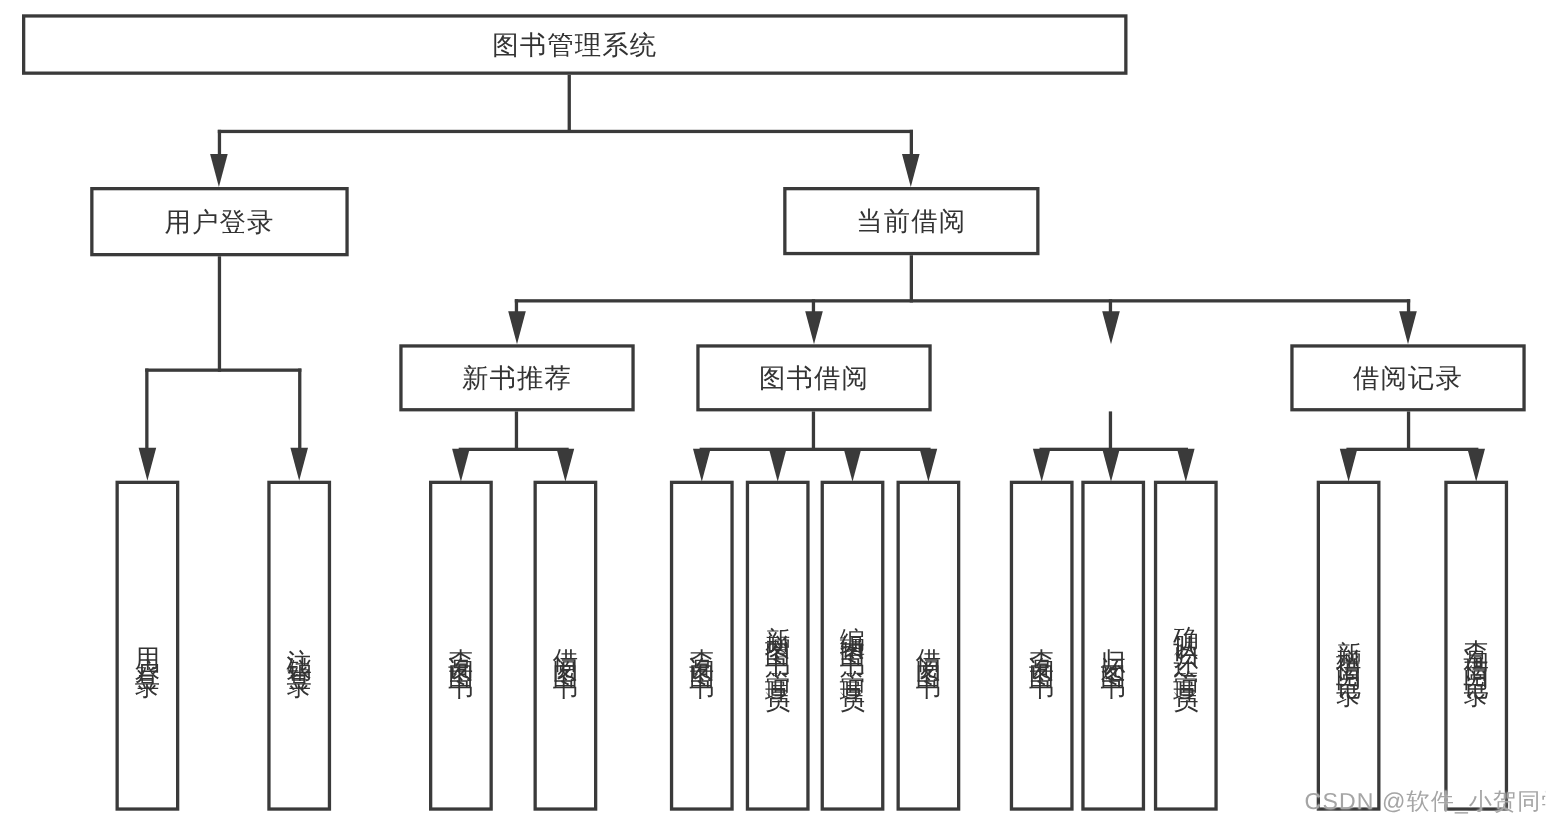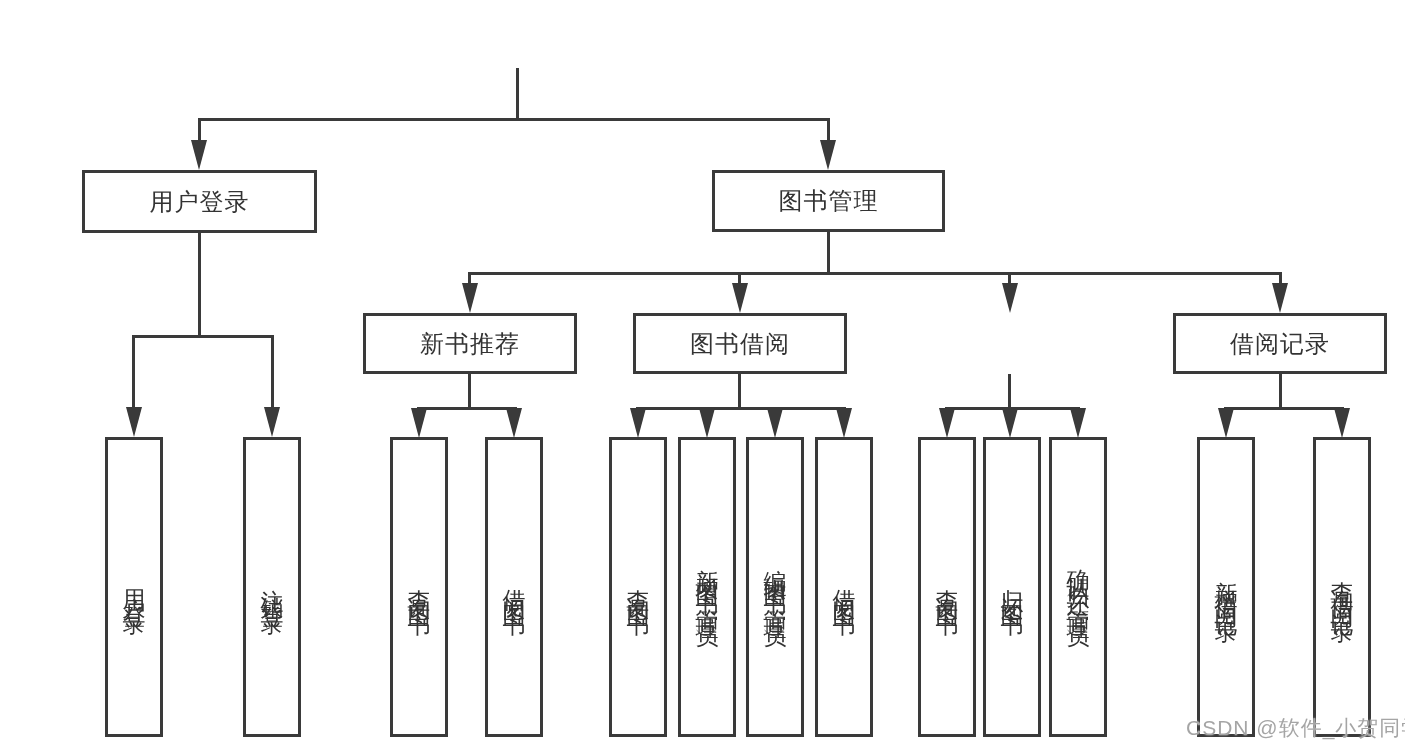--- a/index.html
+++ b/index.html
@@ -51,24 +51,25 @@
     letter-spacing:1px;
     text-shadow:0 0 2px #ffffff;
     white-space:nowrap;
   }
 </style>
 </head>
 <body>
 
 <div id="canvas">
 
+  <div class="hbox" style="left:20px;top:13px;width:1005px;height:55px;">图书管理系统</div>
 
   <div class="hbox" style="left:82px;top:170px;width:235px;height:63px;">用户登录</div>
 
-  <div class="hbox" style="left:712px;top:170px;width:233px;height:62px;">图书管理</div>
+  <div class="hbox" style="left:712px;top:170px;width:233px;height:62px;">当前借阅</div>
 
   <div class="hbox" style="left:633px;top:313px;width:214px;height:61px;">图书借阅</div>
 
   <div class="hbox" style="left:363px;top:313px;width:214px;height:61px;">新书推荐</div>
 
 
   <div class="hbox" style="left:1173px;top:313px;width:214px;height:61px;">借阅记录</div>
 
   <div class="vbox" style="left:105px;">
       <span>用户登录</span>

